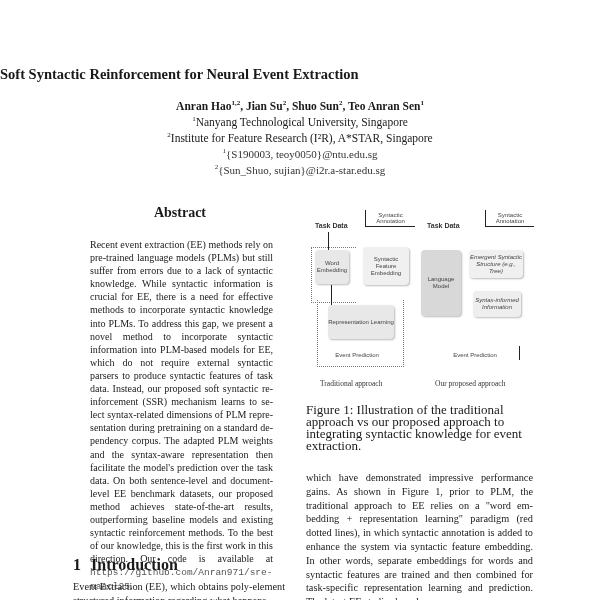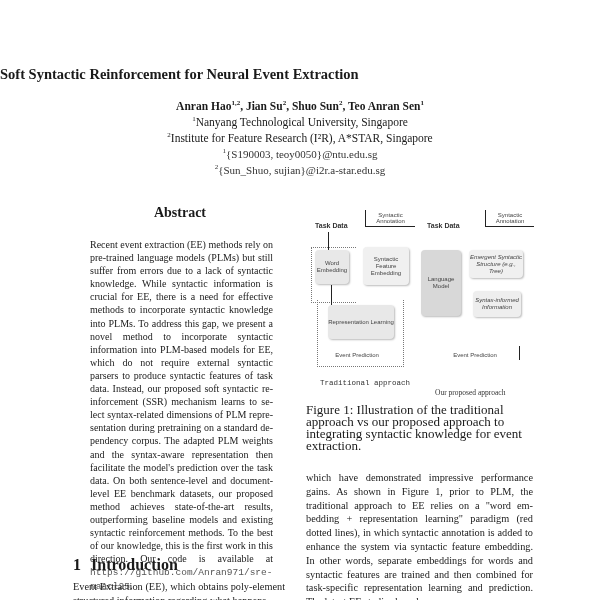--- a/index.html
+++ b/index.html
@@ -54,26 +54,26 @@
   <div class="lbl" style="left:20px;top:17px;">Task Data</div>
   <div class="plain" style="left:70px;top:5px;width:45px;border-left:1px solid #222;border-bottom:1px solid #222;padding:2px;">Syntactic Annotation</div>
   <div class="vline" style="left:33px;top:27px;height:18px;"></div>
   <div class="dotted" style="left:16px;top:42px;width:44px;height:54px;border-right:none;"></div>
   <div class="dotted" style="left:22px;top:95px;width:85px;height:66px;border-top:none;"></div>
   <div class="box" style="left:20px;top:45px;width:34px;height:34px;">Word Embedding</div>
   <div class="box" style="left:68px;top:42px;width:46px;height:38px;background:#f0f0f0;">Syntactic Feature Embedding</div>
   <div class="vline" style="left:36px;top:80px;height:20px;"></div>
   <div class="box" style="left:33px;top:100px;width:66px;height:34px;">Representation Learning</div>
   <div class="plain" style="left:20px;top:147px;width:84px;">Event Prediction</div>
-  <div class="sublbl" style="left:25px;top:174px;font-family:Liberation Mono, monospace;">Traditional approach</div>
+  <div class="sublbl" style="left:25px;top:174px;">Traditional approach</div>
 
   <div class="lbl" style="left:132px;top:17px;">Task Data</div>
   <div class="plain" style="left:190px;top:5px;width:44px;border-left:1px solid #222;border-bottom:1px solid #222;padding:2px;">Syntactic Annotation</div>
   <div class="box" style="left:126px;top:45px;width:40px;height:66px;background:#d8d8d8;">Language Model</div>
   <div class="box" style="left:174px;top:45px;width:54px;height:28px;background:#f0f0f0;font-style:italic;">Emergent Syntactic Structure (e.g., Tree)</div>
   <div class="box" style="left:178px;top:86px;width:48px;height:26px;background:#eee;font-style:italic;">Syntax-informed Information</div>
   <div class="plain" style="left:138px;top:147px;width:84px;">Event Prediction</div>
   <div class="vline" style="left:224px;top:141px;height:14px;"></div>
-  <div class="sublbl" style="left:140px;top:183px;">Our proposed approach</div>
+  <div class="sublbl" style="left:140px;top:174px;">Our proposed approach</div>
 </div>
 
 <div class="caption">Figure 1: Illustration of the traditional approach vs our proposed approach to integrating syntactic knowledge for event extraction.</div>
 <div class="right-body">which have demonstrated impressive performance gains. As shown in Figure 1, prior to PLM, the traditional approach to EE relies on a "word em­bedding + representation learning" paradigm (red dotted lines), in which syntactic annotation is added to enhance the system via syntactic feature em­bedding. In other words, separate embeddings for words and syntactic features are trained and then combined for task-specific representation learn­ing and prediction. The latest EE studies based</div>
 
 </body></html>

